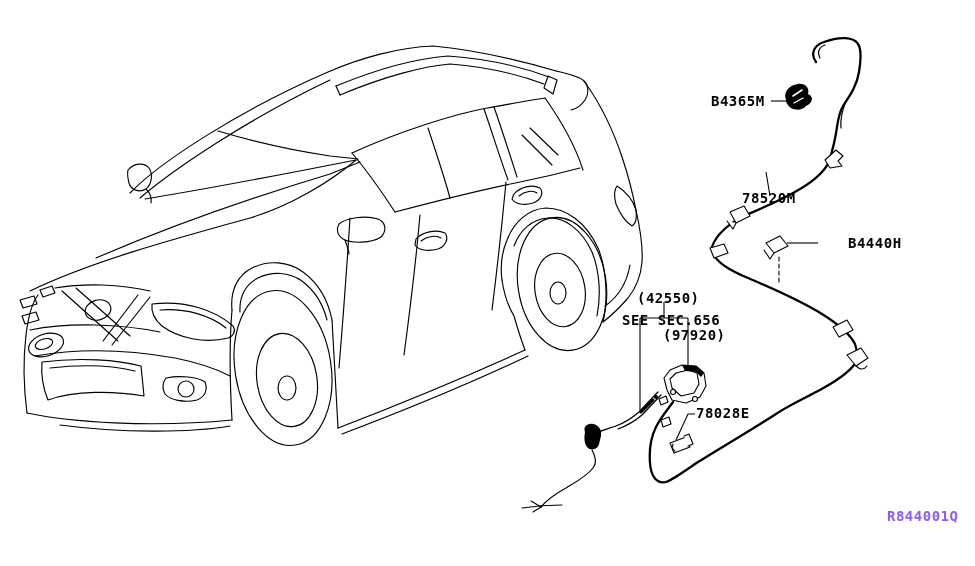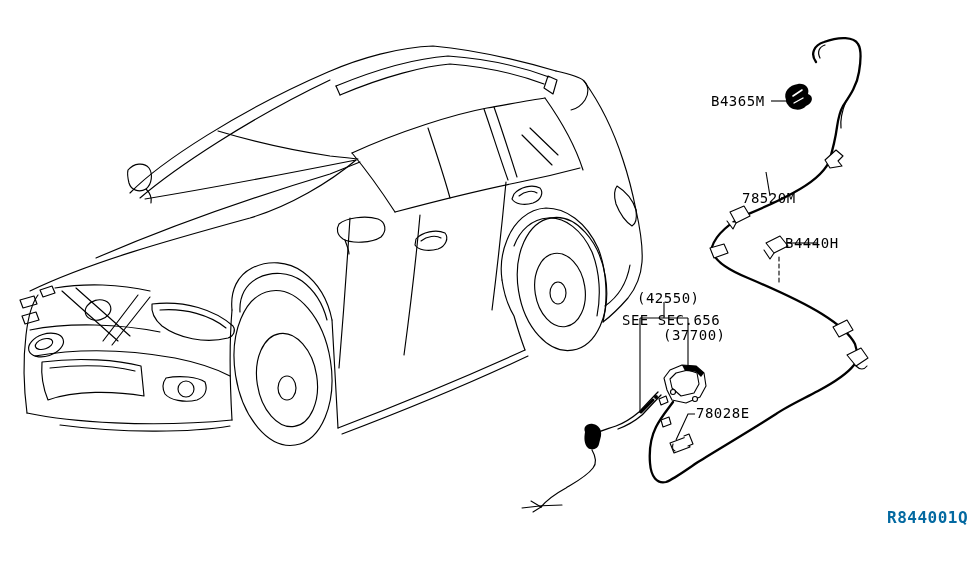--- a/index.html
+++ b/index.html
@@ -7,33 +7,33 @@
     position:relative;
     width:975px;height:566px;
     background:#ffffff;
     overflow:hidden;
     font-family:"DejaVu Sans Mono","Liberation Mono",monospace;
   }
   #stage svg{position:absolute;left:0;top:0;}
   .callout{
     position:absolute;
     font-size:14px;
-    font-weight:400;
+    font-weight:700;
     letter-spacing:0.5px;
     line-height:1;
     color:#000;
     white-space:nowrap;
     cursor:default;
   }
   .refcode{
     position:absolute;
-    font-size:16px;
+    font-size:14px;
     font-weight:700;
     letter-spacing:0.5px;
-    color:#0369a1;
+    color:#8b5cf6;
     white-space:nowrap;
   }
   path,ellipse,circle,line,polyline{vector-effect:non-scaling-stroke;}
 </style>
 </head>
 <body>
 
 <div id="stage">
 
   <svg width="975" height="566" viewBox="0 0 975 566">
@@ -212,24 +212,24 @@
       <path d="M640,318 L688,318"></path>
       <path d="M640,318 L640,413"></path>
       <path d="M688,318 L688,371"></path>
     </g>
   </svg>
 
   <div class="callout" style="left:711px;top:94px;">B4365M</div>
 
   <div class="callout" style="left:742px;top:157px;margin-top:34px;">78520M</div>
 
-  <div class="callout" style="left:785px;top:236px;text-align:right;">B4440H</div>
+  <div class="callout" style="left:848px;top:236px;text-align:right;">B4440H</div>
 
   <div class="callout" style="left:696px;top:406px;">78028E</div>
 
   <div class="callout" style="left:622px;top:277px;margin-top:36px;">SEE SEC.656</div>
 
   <div class="callout" style="left:637px;top:291px;">(42550)</div>
 
-  <div class="callout" style="left:663px;top:328px;">(37700)</div>
+  <div class="callout" style="left:663px;top:328px;">(97920)</div>
 
   <div class="refcode" style="left:887px;top:508px;">R844001Q</div>
 </div>
 
 </body></html>

